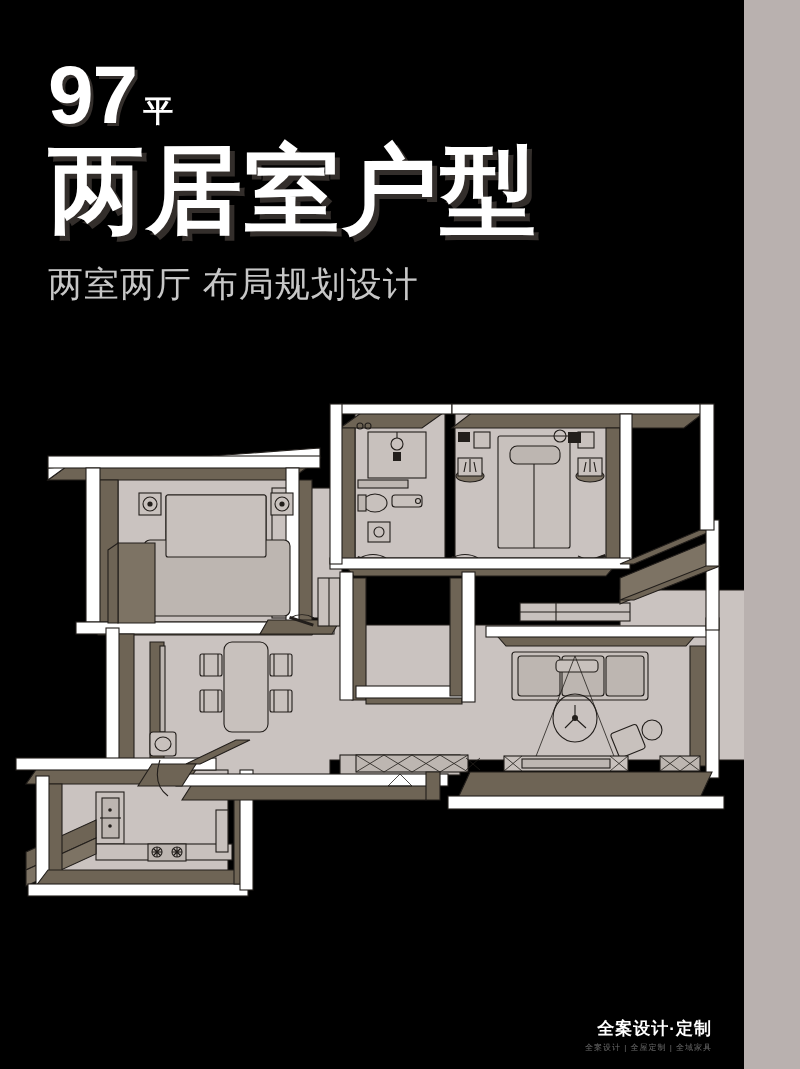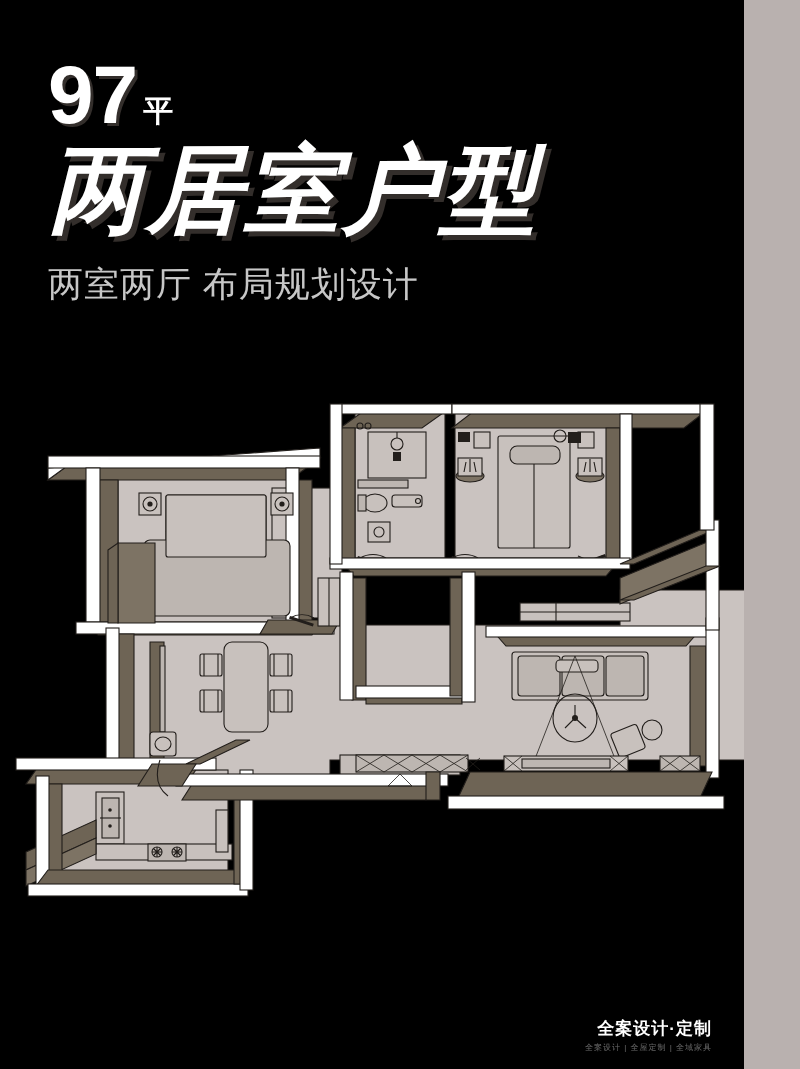--- a/index.html
+++ b/index.html
@@ -54,21 +54,20 @@
 
   .main-title {
     font-size: 96px;
     font-weight: 900;
     color: #ffffff;
     letter-spacing: 2px;
     line-height: 1.05;
     margin: 6px 0 0 0;
     text-shadow: 5px 5px 0 #332e2b;
     white-space: nowrap;
-    font-style: italic;
   }
 
   .sub-title {
     font-size: 35px;
     font-weight: 500;
     color: rgba(255,255,255,0.78);
     letter-spacing: 1px;
     margin-top: 20px;
     white-space: nowrap;
   }

